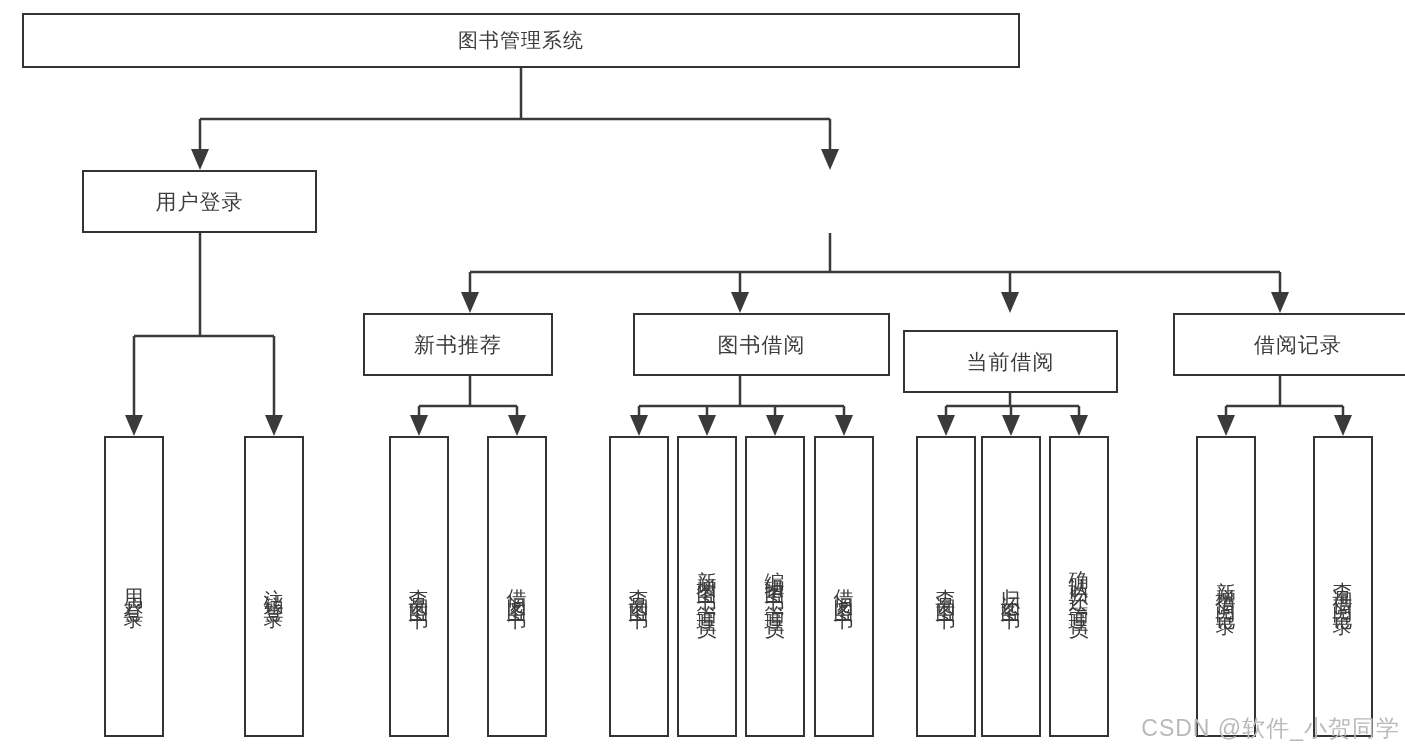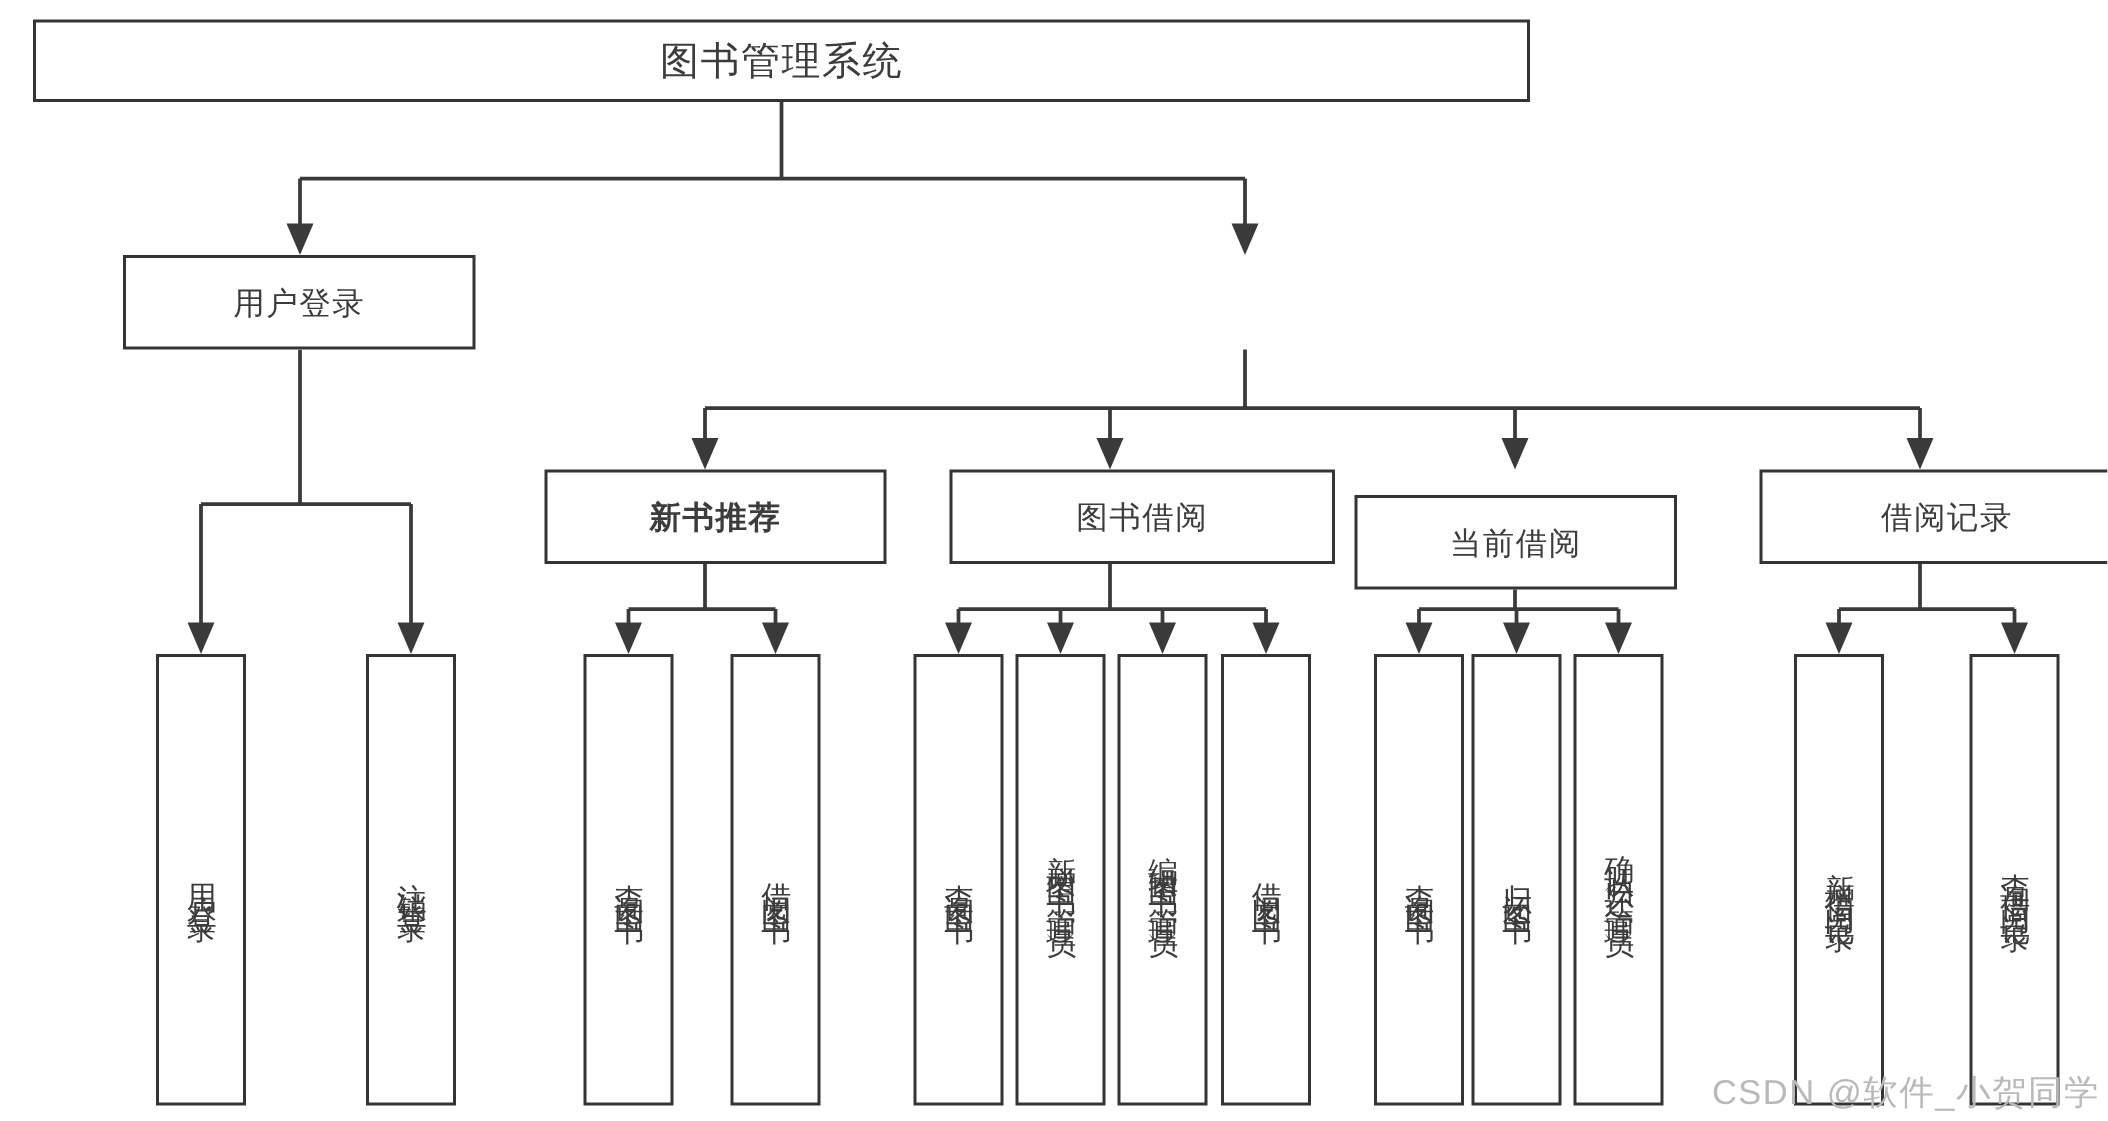--- a/index.html
+++ b/index.html
@@ -25,21 +25,21 @@
     box-sizing: border-box;
     border: 2px solid #343434;
     background: #ffffff;
     display: flex;
     align-items: center;
     justify-content: center;
     color: #3c3c3c;
     text-align: center;
   }
   .hbox { font-size: 21px; letter-spacing: 1px; }
-  .root  { font-size: 26px; }
+  .root  { font-size: 20px; }
   .vbox span {
     writing-mode: vertical-rl;
     text-orientation: mixed;
     font-size: 20px;
     letter-spacing: 7px;
     line-height: 1;
     color: #3c3c3c;
   }
   .watermark {
     position: absolute;
@@ -73,21 +73,21 @@
              M766 415 L784 415 L775 436 Z  M835 415 L853 415 L844 436 Z
              M937 415 L955 415 L946 436 Z  M1002 415 L1020 415 L1011 436 Z
              M1070 415 L1088 415 L1079 436 Z  M1217 415 L1235 415 L1226 436 Z
              M1334 415 L1352 415 L1343 436 Z" fill="#3a3a3a" stroke="none"></path>
   </svg>
 
   <div class="box hbox root" style="left:22px; top:13px; width:998px; height:55px;">图书管理系统</div>
 
   <div class="box hbox" style="left:82px; top:170px; width:235px; height:63px;">用户登录</div>
 
-  <div class="box hbox" style="left:363px; top:313px; width:228px; height:63px;font-weight:bold;">新书推荐</div>
+  <div class="box hbox" style="left:363px; top:313px; width:190px; height:63px;">新书推荐</div>
   <div class="box hbox" style="left:633px; top:313px; width:257px; height:63px;">图书借阅</div>
   <div class="box hbox" style="left:903px; top:330px; width:215px; height:63px;">当前借阅</div>
   <div class="box hbox" style="left:1173px; top:313px; width:250px; height:63px;">借阅记录</div>
 
   <div class="box vbox" style="left:104px; top:436px; width:60px; height:301px;">
     <span>用户登录</span>
   </div>
   <div class="box vbox" style="left:244px; top:436px; width:60px; height:301px;">
     <span>注销登录</span>
   </div>

